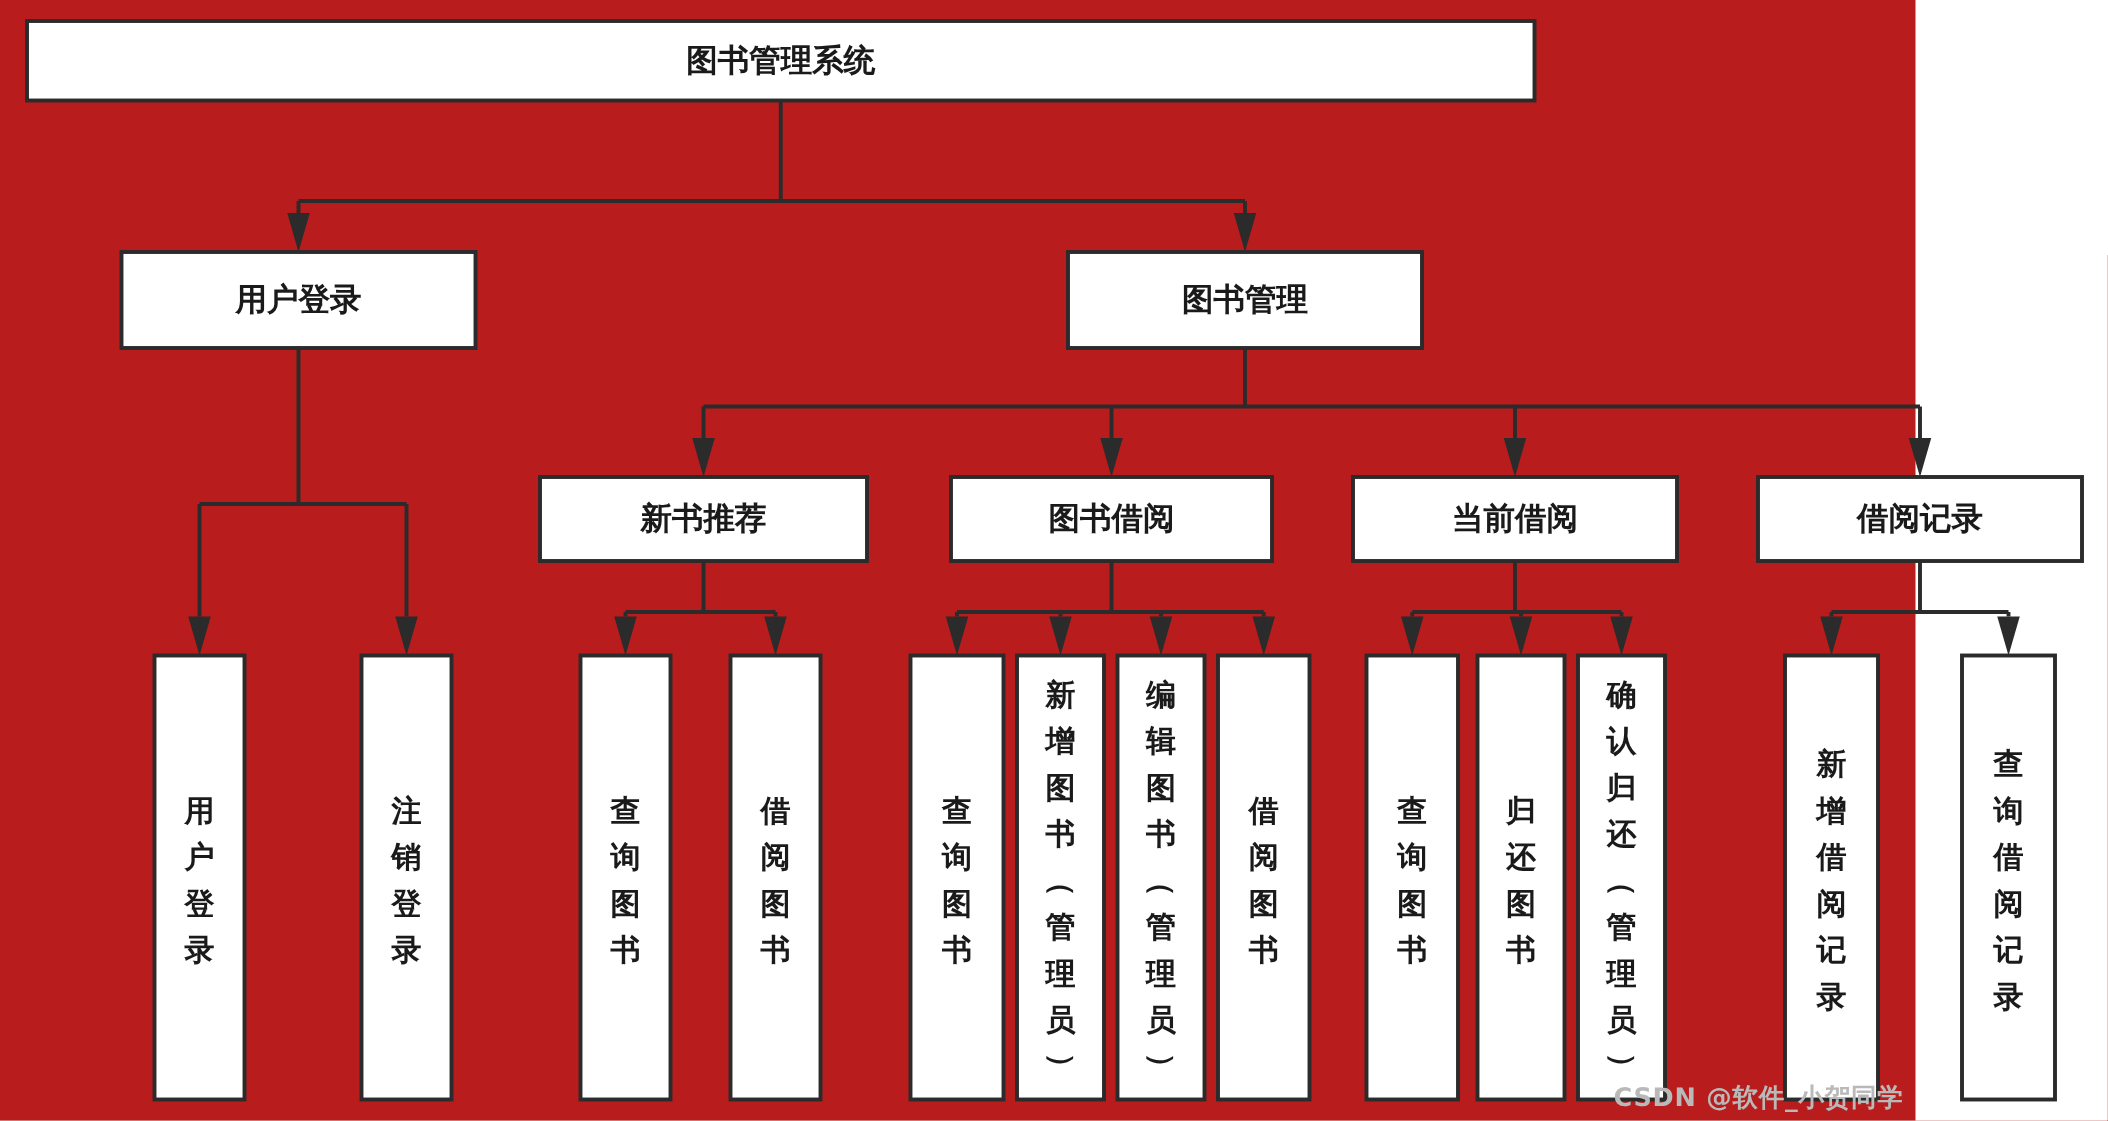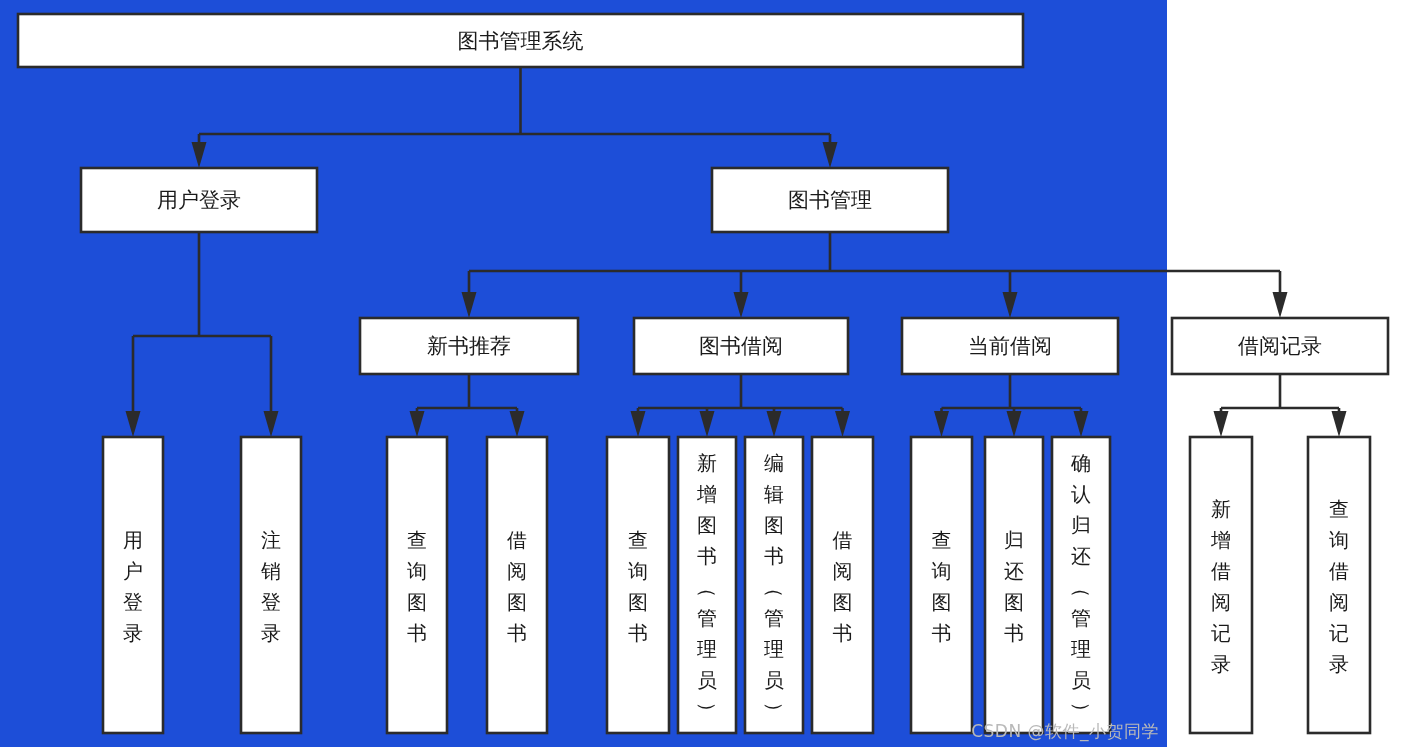--- a/index.html
+++ b/index.html
@@ -8,23 +8,24 @@
     background: #ffffff;
   }
   body {
     width: 1405px;
     height: 747px;
     font-family: "DejaVu Sans", "Liberation Sans", sans-serif;
     overflow: hidden;
   }
   #diagram-root {
     position: relative;
-    width: 1167px;
+    width: 1277px;
     height: 747px;
-    background: #1d4ed8;
+    background: #b91c1c;
+    font-weight: bold;
   }
   svg#flowchart {
     position: absolute;
     top: 0;
     left: 0;
     width: 1405px;
     height: 747px;
   }
   .node-rect {
     fill: #ffffff;

